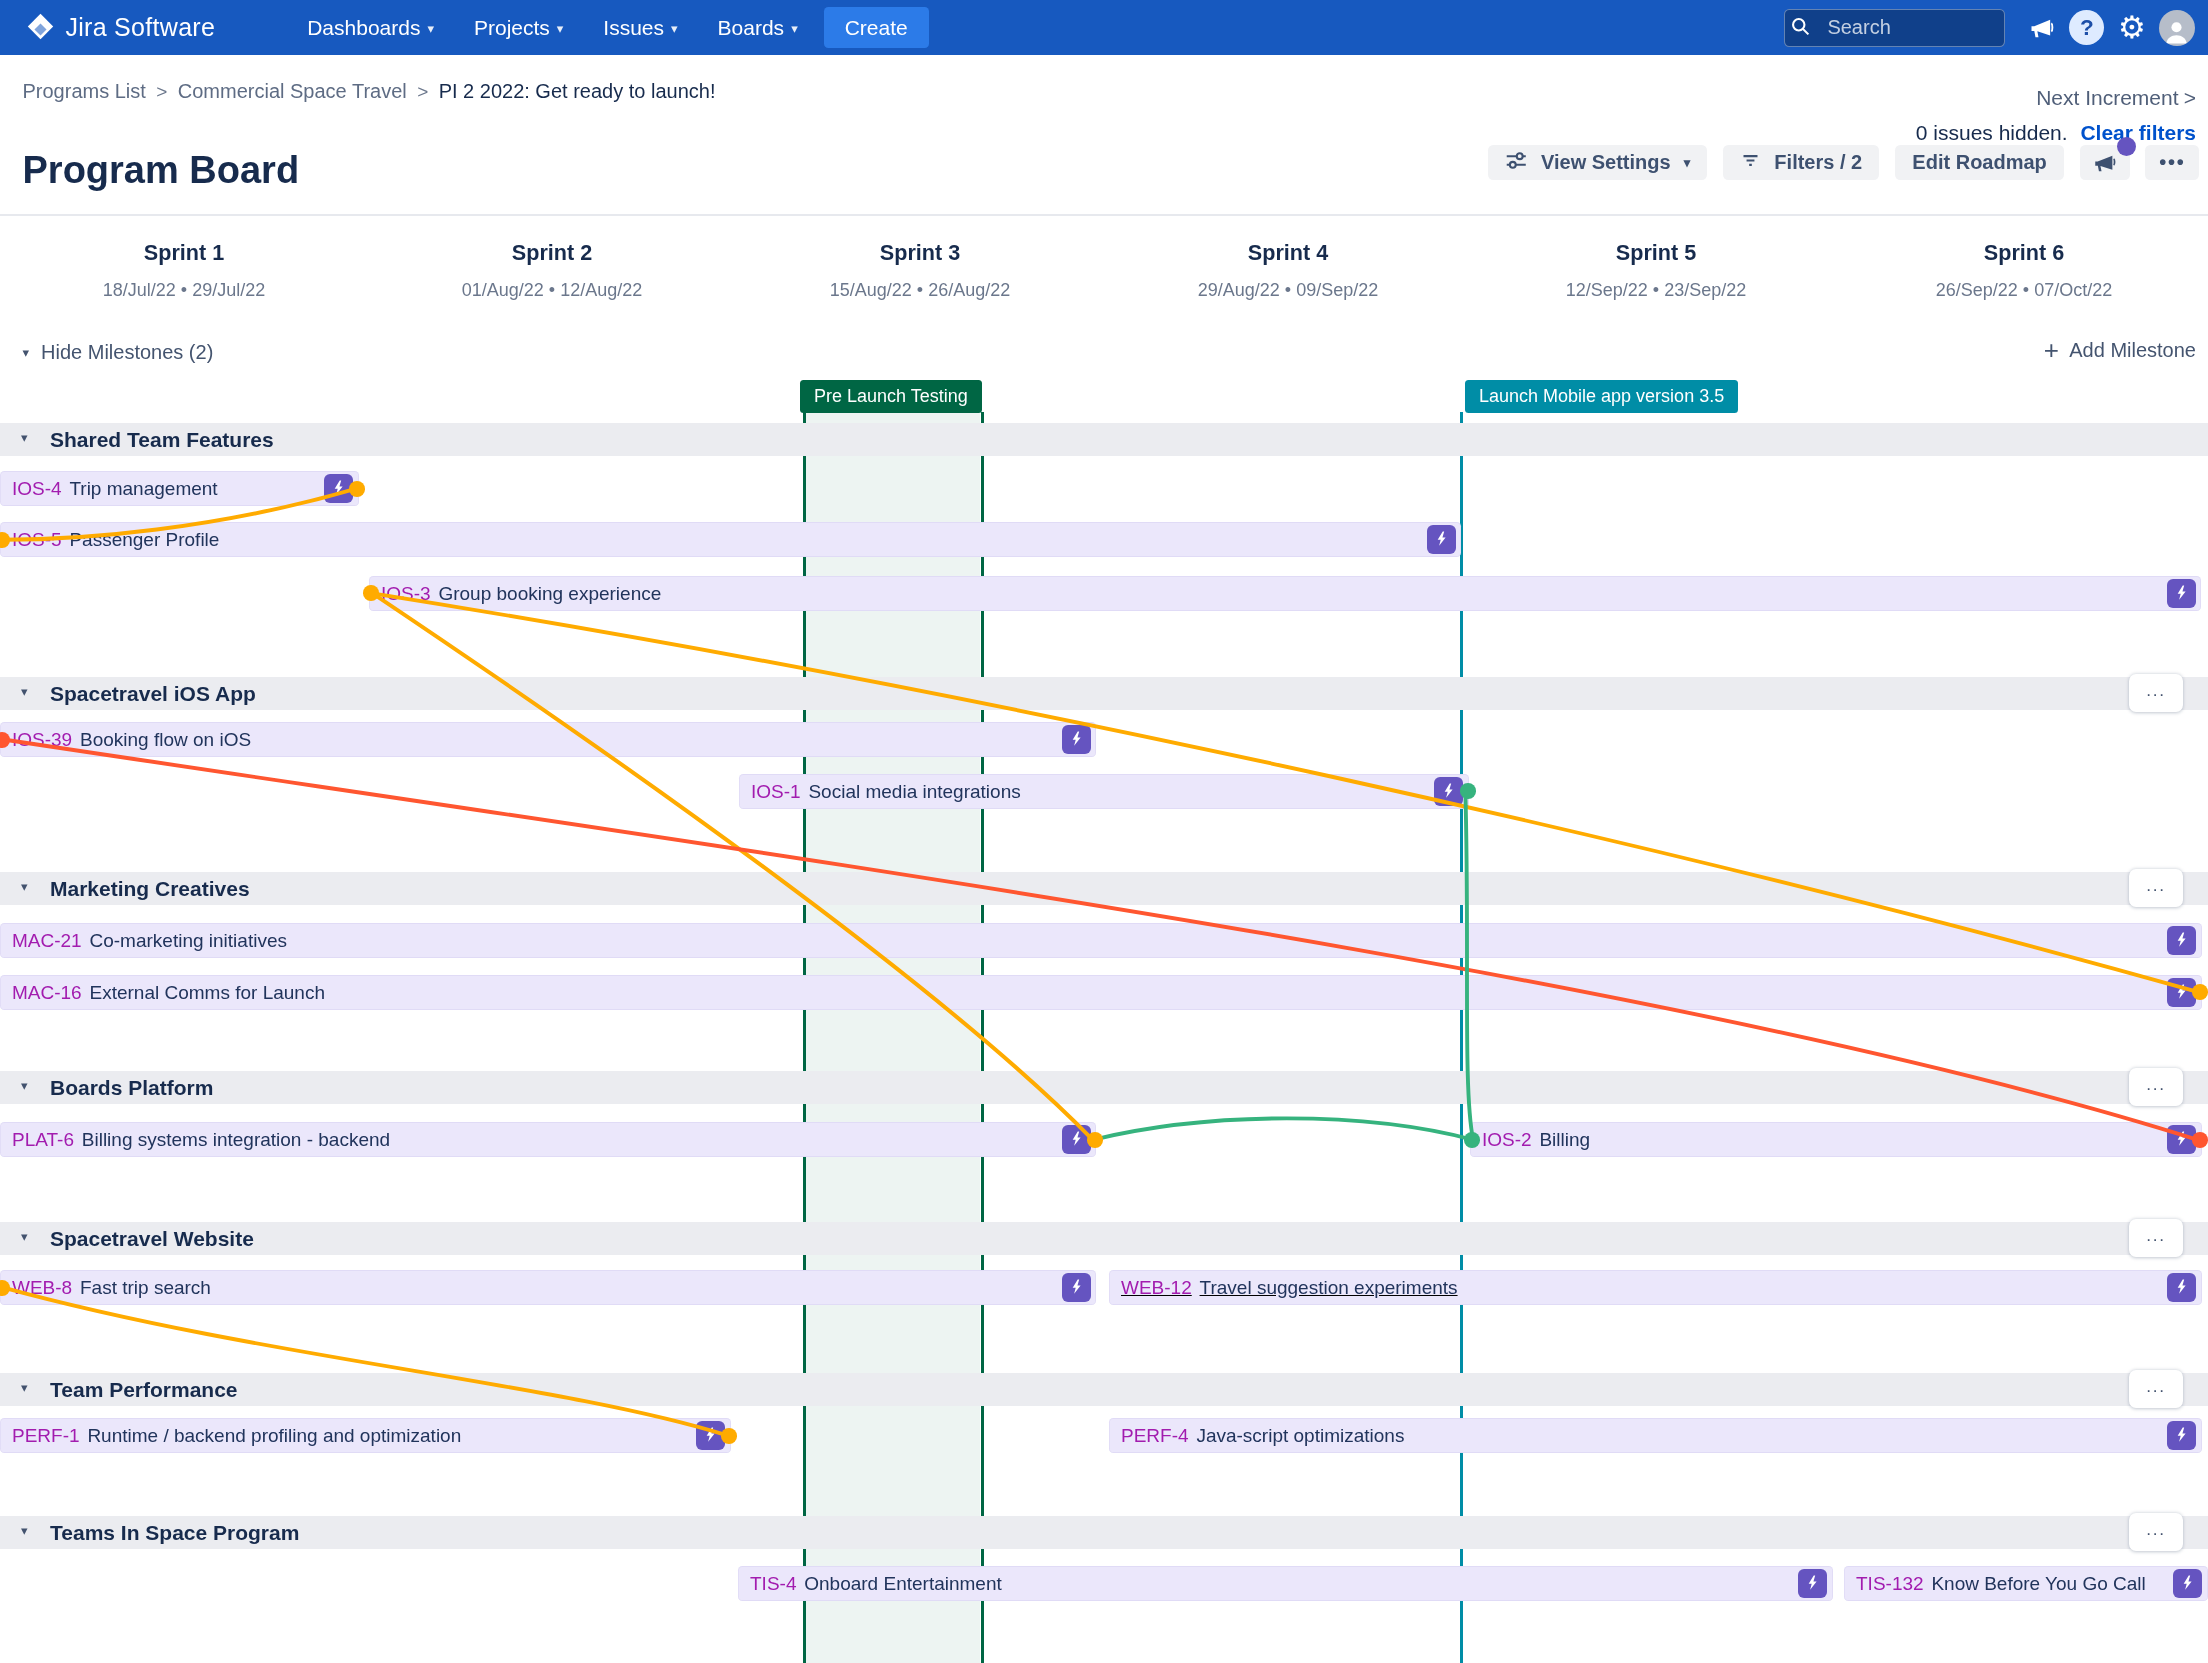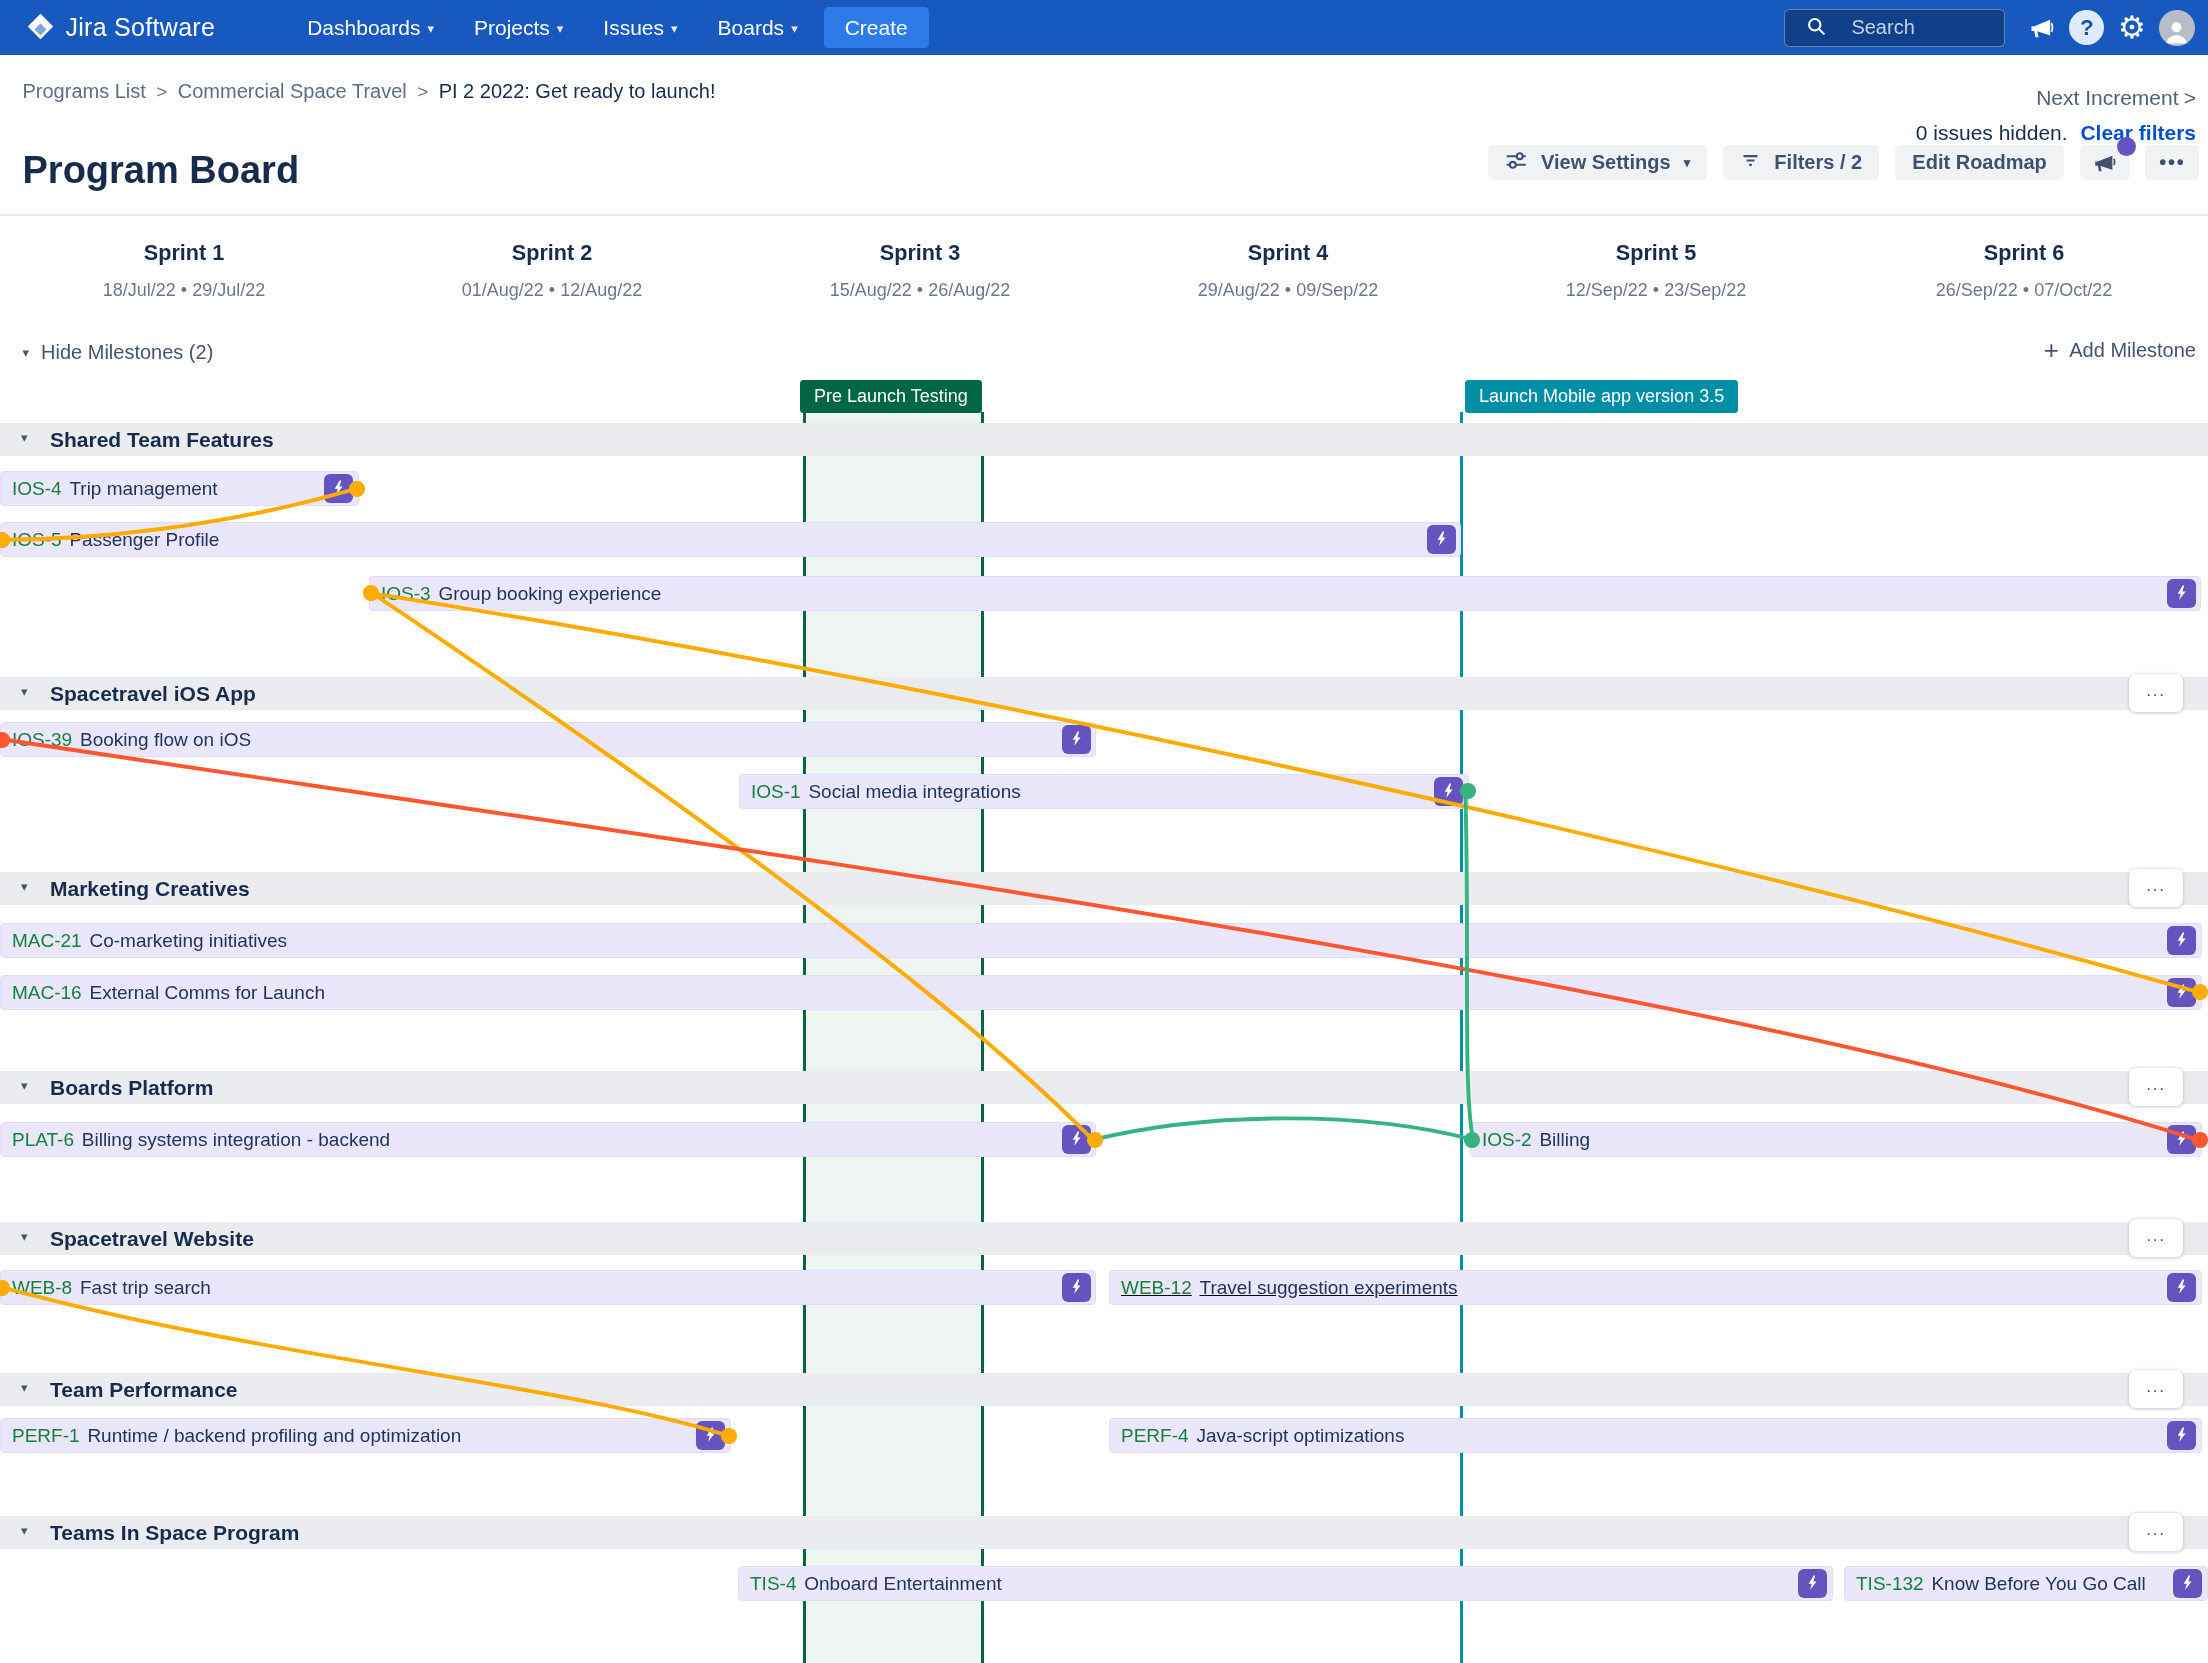--- a/index.html
+++ b/index.html
@@ -8,21 +8,21 @@
 
   
   .navbar{position:absolute;left:0;top:0;width:2208px;height:55px;background:var(--navbar);display:flex;align-items:center;z-index:50;}
   .brand{display:flex;align-items:center;margin-left:26px;text-align:center;}
   .brand-name{color:#fff;font-size:25px;font-weight:500;margin-left:10.4px;letter-spacing:0.3px;}
   .nav-menus{display:flex;align-items:center;margin-left:78px;gap:12px;}
   .nav-item{color:#fff;font-size:21px;padding:8.6px 14px;border-radius:4.3px;display:flex;align-items:center;gap:7px;cursor:pointer;}
   .nav-item .chev{font-size:13px;opacity:.9;transform:translateY(0.9px);}
   .create-btn{margin-left:12px;background:var(--create);color:#fff;font-size:21px;font-weight:500;border:none;border-radius:4.3px;padding:8.6px 21px;cursor:pointer;}
   .nav-right{position:absolute;right:0;top:0;height:55px;display:flex;align-items:center;}
-  .searchbox{width:221px;height:38px;background:rgba(0,0,0,0.28);border:1.3px solid rgba(255,255,255,0.35);border-radius:5.2px;display:flex;align-items:center;padding:0 21px;gap:22px;}
+  .searchbox{width:221px;height:38px;background:rgba(0,0,0,0.28);border:1.3px solid rgba(255,255,255,0.35);border-radius:5.2px;display:flex;align-items:center;padding:0 5px;gap:14px;}
   .searchbox input{background:transparent;border:none;outline:none;color:#fff;font-size:20px;width:156px;}
   .searchbox input::placeholder{color:rgba(255,255,255,0.75);}
   .nav-iconbtn{width:45px;height:45px;display:flex;align-items:center;justify-content:center;border-radius:50%;cursor:pointer;position:relative;}
   .help-circle{width:35px;height:35px;border-radius:50%;background:#DEEBFF;color:#1D4FA8;font-weight:700;font-size:22.5px;display:flex;align-items:center;justify-content:center;}
   .gear-glyph{color:#fff;font-size:31px;line-height:1;}
   .avatar{width:36px;height:36px;border-radius:50%;background:#B6BDC9;display:flex;align-items:flex-end;justify-content:center;overflow:hidden;}
 
   
   .crumbs{position:absolute;left:22.5px;top:80px;display:flex;align-items:center;gap:10.4px;font-size:20px;color:#5E6C84;z-index:40;}
   .crumbs .sep{color:#6B778C;font-size:19px;}
@@ -53,21 +53,21 @@
   .vline{position:absolute;width:2.6px;z-index:1;}
   .vband{position:absolute;z-index:1;}
   .mlabel{position:absolute;top:380px;height:33px;line-height:33px;color:#fff;font-size:18px;padding:0 14px;border-radius:3.5px;z-index:5;cursor:pointer;white-space:nowrap;}
   .lane-header{position:absolute;left:0;width:2208px;height:33px;background:var(--laneheader);z-index:2;}
   .lane-chev{position:absolute;left:21px;top:7px;font-size:13px;color:#42526E;cursor:pointer;}
   .lane-title{position:absolute;left:50px;top:0;line-height:33px;font-size:21px;font-weight:700;color:#172B4D;white-space:nowrap;}
   .lane-menu{position:absolute;left:2129px;top:-2.6px;width:54px;height:38px;background:#fff;border-radius:7px;box-shadow:0 0.9px 3.5px rgba(9,30,66,0.25);display:flex;align-items:center;justify-content:center;cursor:pointer;}
   .lane-menu span{color:#42526E;font-size:17.3px;letter-spacing:1.7px;line-height:0;transform:translateY(-3.5px);}
   .issue-bar{position:absolute;height:35px;background:var(--bar);border-radius:4.3px;z-index:3;display:flex;align-items:center;box-shadow:inset 0 0 0 0.9px rgba(101,84,192,0.08);cursor:pointer;}
   .issue-text{display:flex;align-items:center;gap:7.8px;padding-left:12px;white-space:nowrap;overflow:hidden;font-size:19px;}
-  .issue-key{color:#15803d;}
+  .issue-key{color:#a21caf;}
   .issue-summary{color:#21345C;font-weight:500;}
   .bolt-badge{position:absolute;top:2.6px;width:29px;height:29px;border-radius:6px;background:var(--badge);display:flex;align-items:center;justify-content:center;}
   .dep-dot{position:absolute;width:15.6px;height:15.6px;border-radius:50%;z-index:7;}
   #deps{position:absolute;left:0;top:0;z-index:6;pointer-events:none;}
 </style>
 </head>
 <body>
 
 <div id="board">
 

